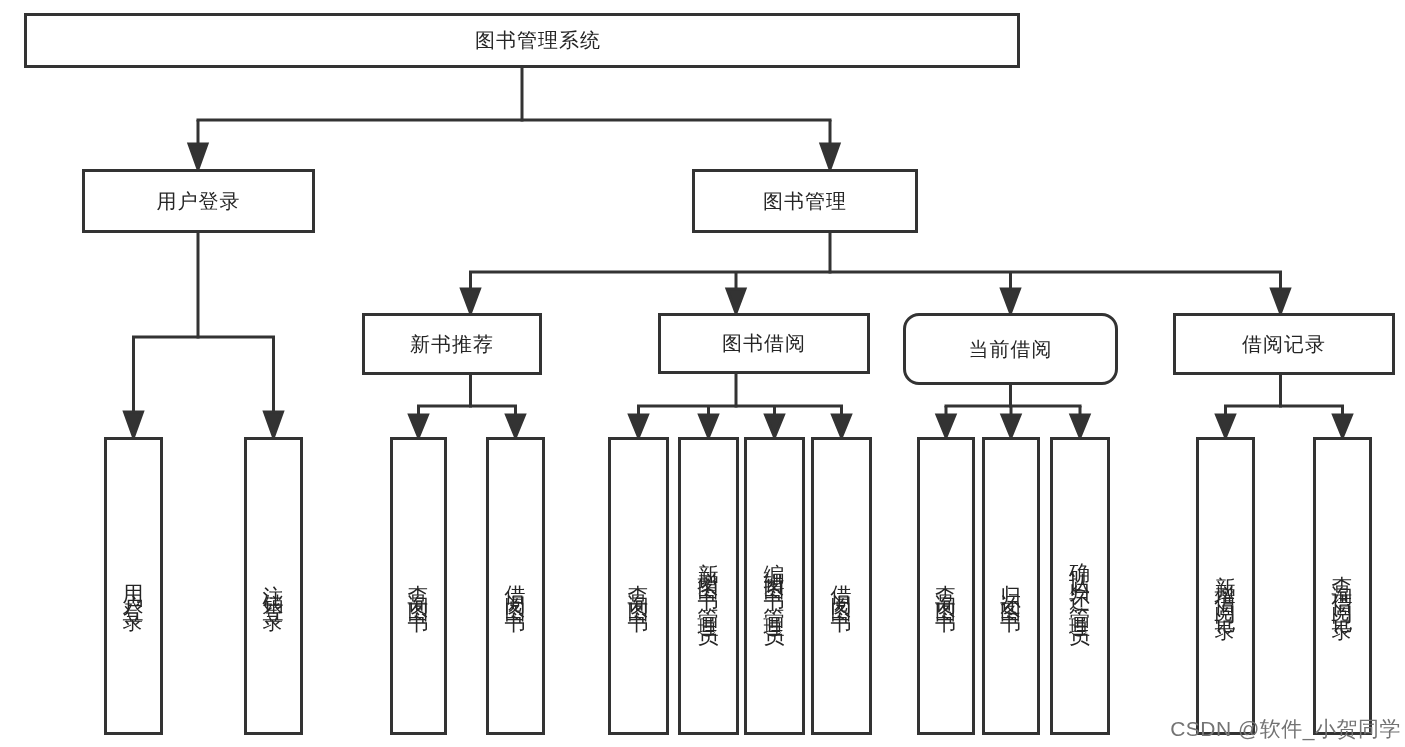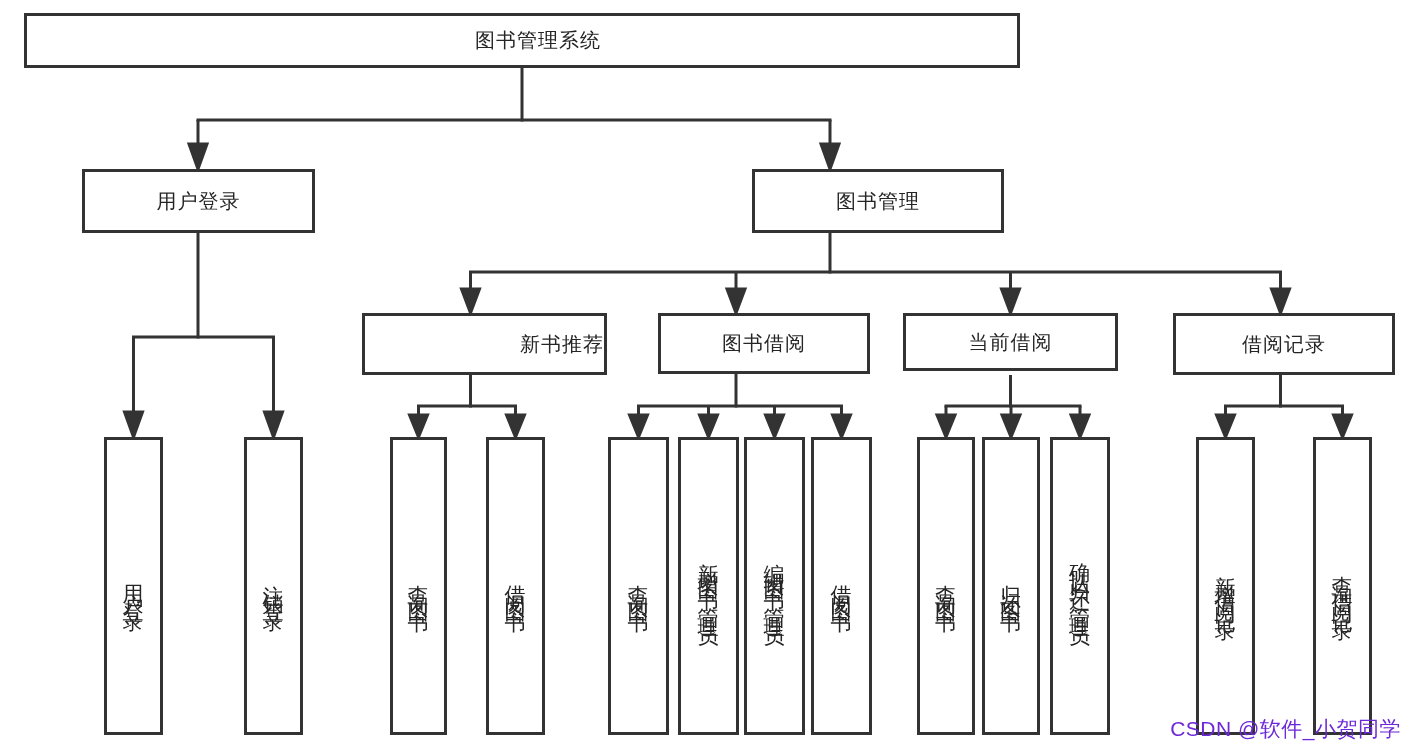--- a/index.html
+++ b/index.html
@@ -22,37 +22,37 @@
     display:flex;align-items:center;justify-content:center;z-index:1;box-sizing:border-box;
   }
   .vbox .lbl{
     writing-mode:vertical-rl;text-orientation:mixed;
     font-size:21px;color:var(--text);letter-spacing:9px;line-height:1;white-space:nowrap;
   }
   
   #root{left:24px;top:13px;width:996px;height:55px;padding-left:32px;}
   
   #n2-0{left:82px;top:169px;width:233px;height:64px;}
-  #n2-1{left:752px;top:169px;width:252px;height:64px;}
+  #n2-1{left:692px;top:169px;width:226px;height:64px;}
   
-  #n3-0{left:362px;top:313px;width:245px;height:62px;justify-content:flex-end;}
+  #n3-0{left:362px;top:313px;width:180px;height:62px;}
   #n3-1{left:630px;top:313px;width:212px;height:61px;margin-left:28px;}
-  #n3-2{left:903px;top:313px;width:215px;height:58px;}
+  #n3-2{left:903px;top:313px;width:215px;height:72px;border-radius:16px;}
   #n3-3{left:1173px;top:313px;width:222px;height:62px;}
   
   #b1{left:104px;width:59px;}  #b2{left:244px;width:59px;}
   #b3{left:390px;width:57px;}  #b4{left:486px;width:59px;}
   #b5{left:608px;width:61px;}  #b6{left:678px;width:61px;}
   #b7{left:744px;width:61px;}  #b8{left:811px;width:61px;}
   #b9{left:917px;width:58px;}  #b10{left:982px;width:58px;}
   #b11{left:1050px;width:60px;}
   #b12{left:1196px;width:59px;} #b13{left:1313px;width:59px;}
   #watermark{
     position:absolute;right:4px;bottom:4px;z-index:5;
-    font-size:21px;color:#6d28d9;letter-spacing:0.5px;
+    font-size:21px;color:#737373;letter-spacing:0.5px;
   }
 </style>
 </head>
 <body>
 
 <svg id="connectors" width="1405" height="747" viewBox="0 0 1405 747" stroke="#333333" stroke-width="3" fill="#333333">
 
   <g>
     <path d="M522 68 V121.5" fill="none"></path>
     <path d="M196.5 120 H831.5" fill="none"></path>

